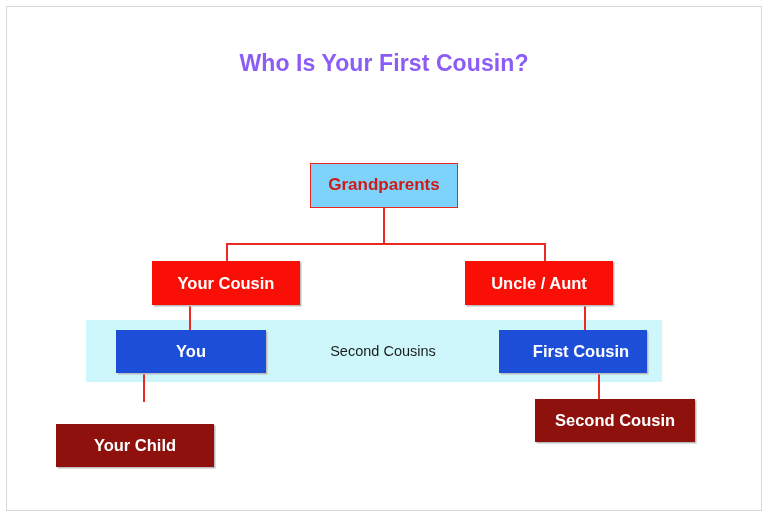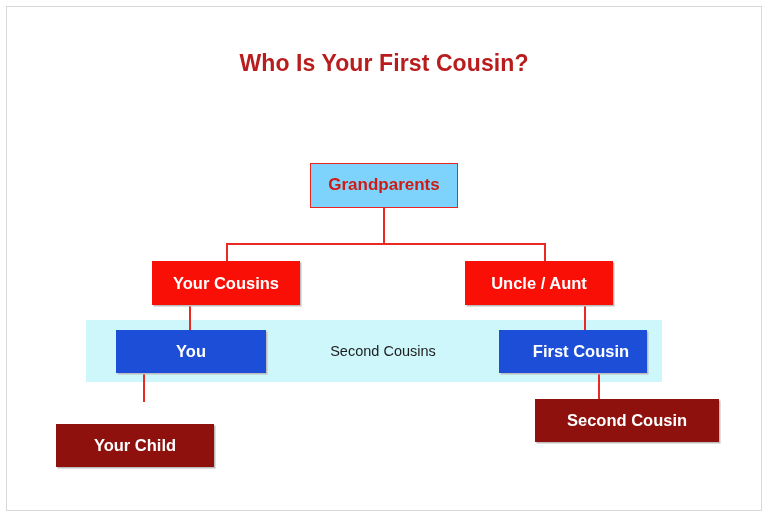--- a/index.html
+++ b/index.html
@@ -32,21 +32,21 @@
   }
 
   #title {
     position: absolute;
     left: 0;
     top: 50px;
     width: 768px;
     text-align: center;
     font-size: 23px;
     font-weight: bold;
-    color: #b91c1c;
+    color: #8b5cf6;
     letter-spacing: 0.1px;
   }
 
   
   #cousin-band {
     position: absolute;
     left: 86px;
     top: 320px;
     width: 576px;
     height: 62px;
@@ -147,25 +147,25 @@
   <div class="vline" style="left:189px; top:304px; height:28px;"></div>
 
   <div class="vline" style="left:584px; top:304px; height:28px;"></div>
 
   <div class="vline" style="left:143px; top:372px; height:30px;"></div>
 
   <div class="vline" style="left:598px; top:372px; height:30px;"></div>
 
   <div class="node outline" style="left:310px; top:163px; width:148px; height:45px;">Grandparents</div>
 
-  <div class="node bright" style="left:152px; top:261px; width:148px; height:44px;">Your Cousins</div>
+  <div class="node bright" style="left:152px; top:261px; width:148px; height:44px;">Your Cousin</div>
 
   <div class="node bright" style="left:465px; top:261px; width:148px; height:44px;">Uncle / Aunt</div>
 
   <div class="node crimson" style="left:116px; top:330px; width:150px; height:43px;">You</div>
 
   <div class="node crimson" style="left:499px; top:330px; width:148px; height:43px;padding-left:16px;">First Cousin</div>
 
   <div class="node maroon" style="left:56px; top:399px; width:158px; height:43px;margin-top:25px;">Your Child</div>
 
-  <div class="node maroon" style="left:535px; top:399px; width:184px; height:43px;">Second Cousin</div>
+  <div class="node maroon" style="left:535px; top:399px; width:160px; height:43px;">Second Cousin</div>
 
 </div>
 
 </body></html>

